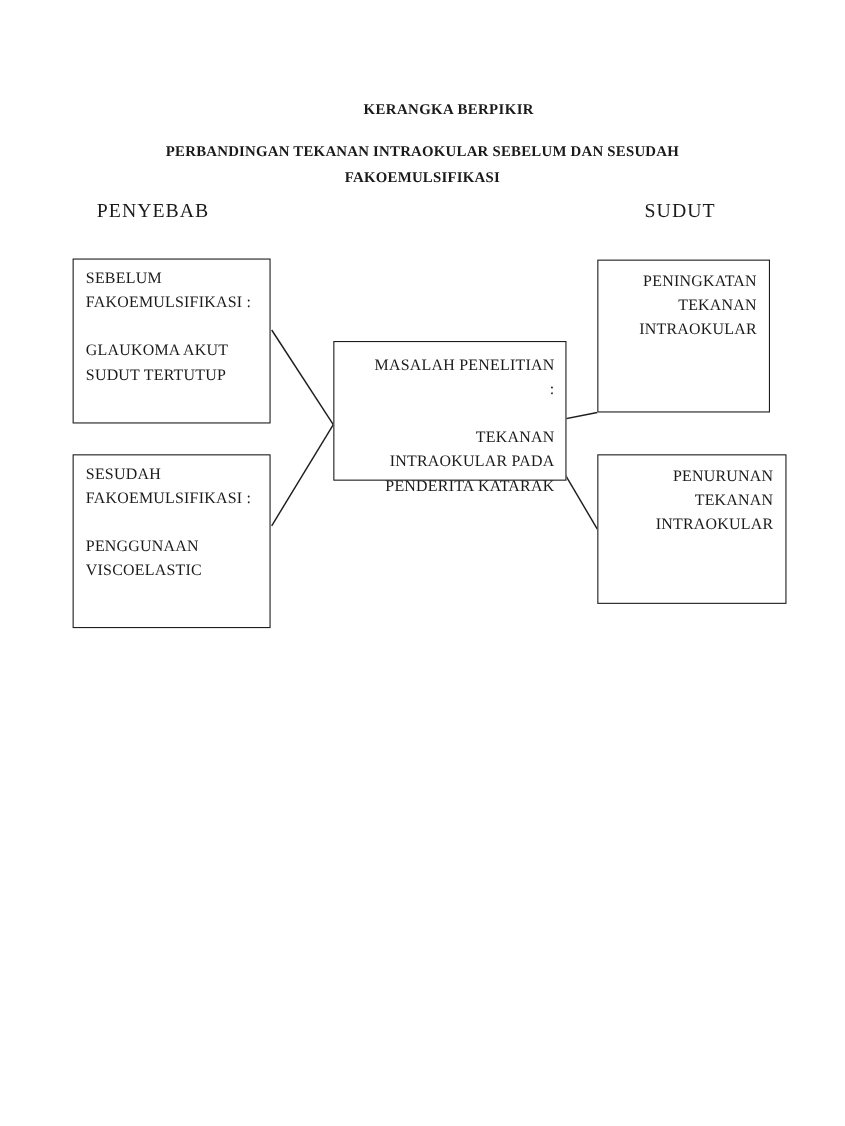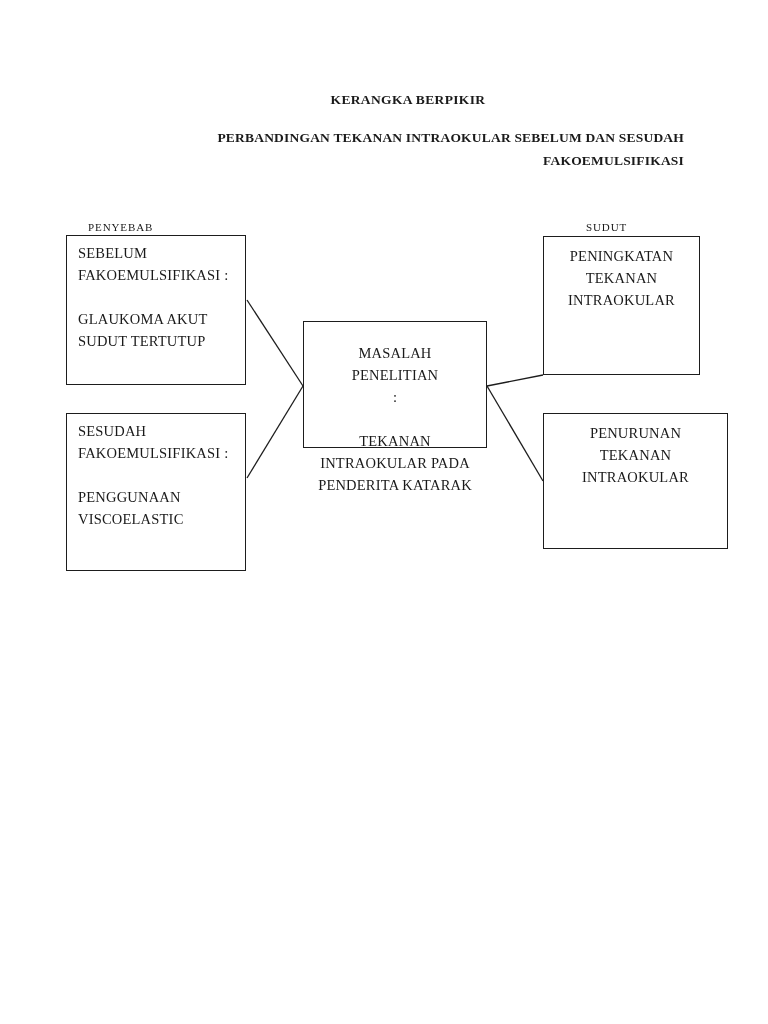--- a/index.html
+++ b/index.html
@@ -31,58 +31,57 @@
     font-size: 13.5px;
     font-weight: bold;
     letter-spacing: 0.35px;
     padding-left: 24px;
   }
   .title-sub {
     position: absolute;
     left: 84px;
     top: 126px;
     width: 600px;
-    text-align: right;
+    text-align: center;
     font-size: 13.5px;
     font-weight: bold;
     letter-spacing: 0.2px;
     line-height: 23px;
   }
 
   
   .col-head {
     position: absolute;
-    font-size: 11px;
+    font-size: 18px;
     font-weight: normal;
     letter-spacing: 0.9px;
     white-space: nowrap;
-    margin-top: 40px;
   }
   .col-head.left  { left: 88px;  top: 181px; }
   .col-head.right { left: 586px; top: 181px; }
 
   
   .node {
     position: absolute;
     box-sizing: border-box;
     border: 1.3px solid #1d1d1d;
     background: #ffffff;
     font-size: 14.5px;
     line-height: 22px;
     letter-spacing: 0.2px;
     padding: 6px 11px;
     white-space: pre-line;
   }
-  .node.center-text { text-align: center; }
+  .node.center-text { text-align: right; }
 
   #node-before  { left: 66px;  top: 235px; width: 180px; height: 150px; }
   #node-after   { left: 66px;  top: 413px; width: 180px; height: 158px; }
-  #node-problem { left: 303px; top: 321px; width: 184px; height: 127px; padding: 20px 10px; }
+  #node-problem { left: 303px; top: 310px; width: 212px; height: 127px; padding: 10px 10px; }
   #node-up      { left: 543px; top: 236px; width: 157px; height: 139px; padding-top: 8px; }
-  #node-down    { left: 543px; top: 413px; width: 185px; height: 136px; padding-top: 8px; }
+  #node-down    { left: 543px; top: 413px; width: 172px; height: 136px; padding-top: 8px; }
 
   
   .connectors {
     position: absolute;
     left: 0;
     top: 0;
     width: 768px;
     height: 1024px;
     pointer-events: none;
   }

